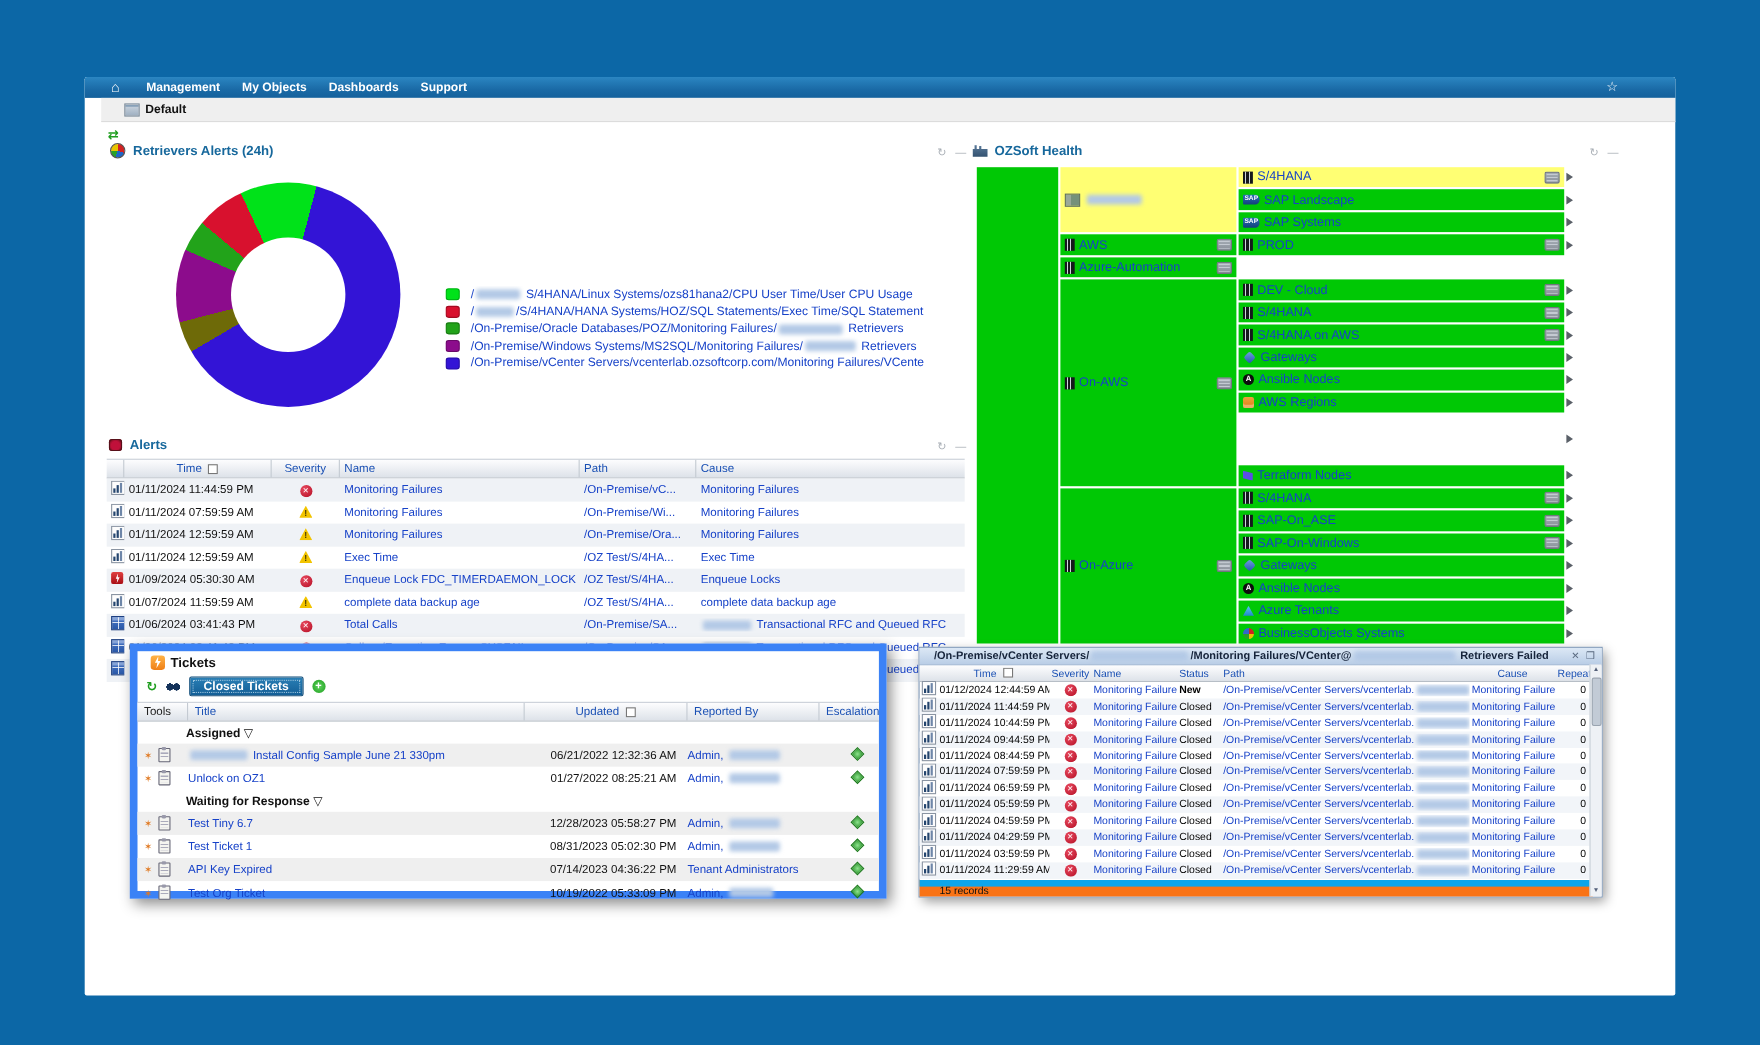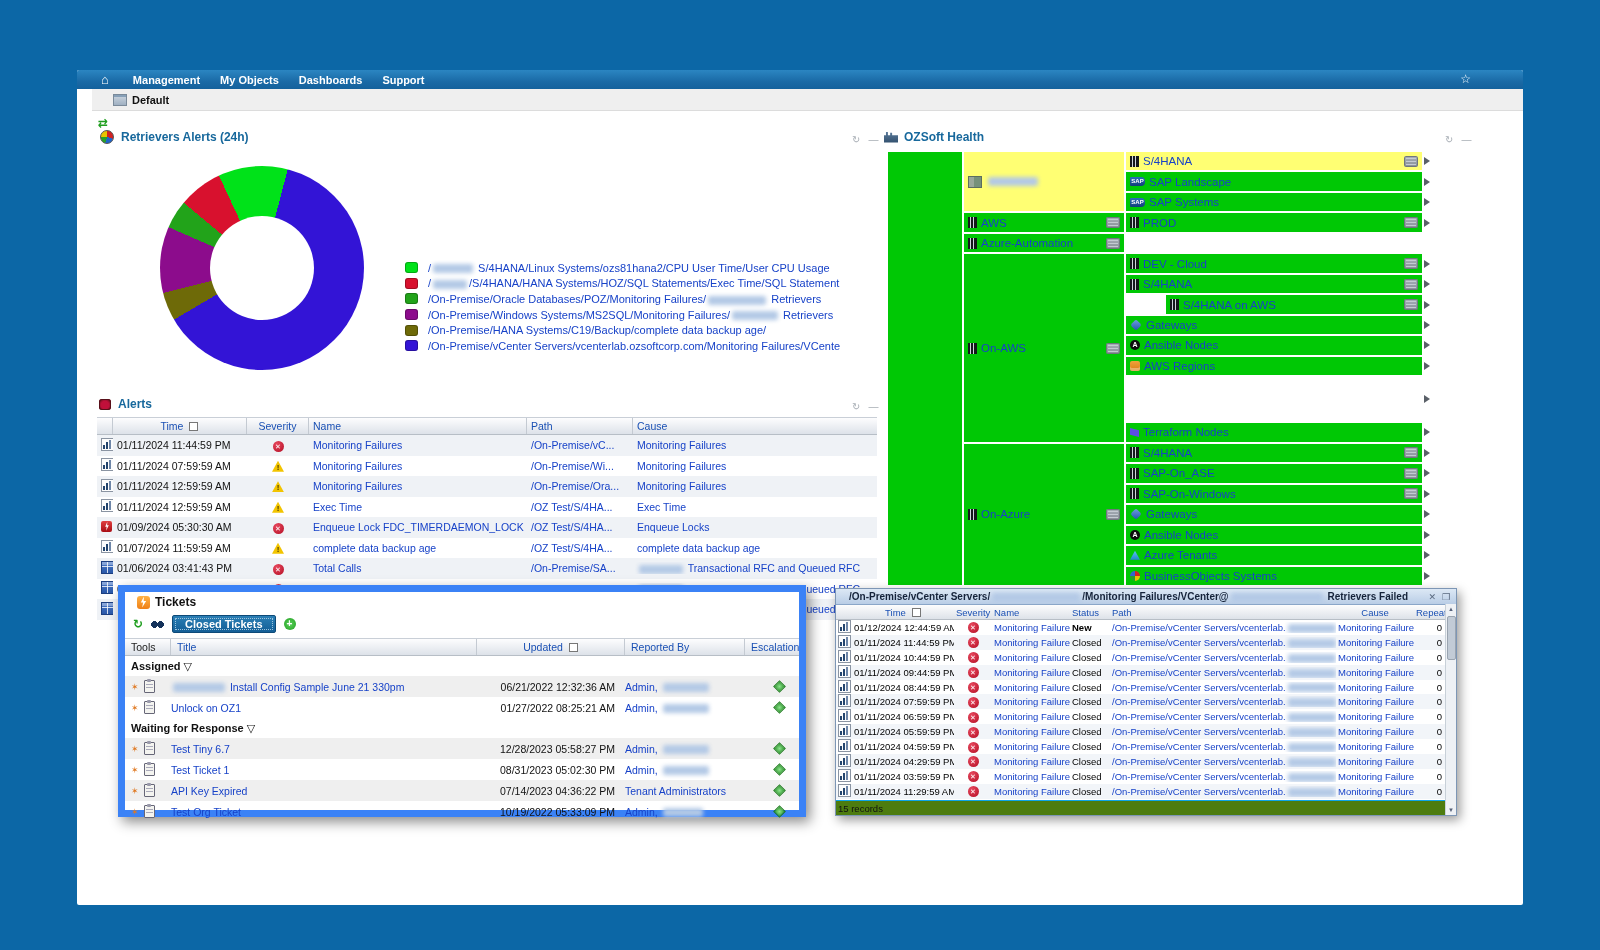--- a/index.html
+++ b/index.html
@@ -130,21 +130,21 @@
   #tk-title{display:flex;align-items:center;gap:5px;padding:3px 0 0 12px;}
   #tk-title .t{font-size:12px;font-weight:bold;color:#111;}
   #tk-toolbar{display:flex;align-items:center;gap:8px;padding:6px 0 5px 8px;}
   #tk-btn{background:linear-gradient(#2a7fb5,#135e96);color:#fff;font-size:11px;font-weight:bold;border:1px solid #0d4a78;
     border-radius:2px;padding:2px 12px;outline:1px dotted #9cc4de;outline-offset:-4px;cursor:pointer;}
   .tk-hdr{display:grid;grid-template-columns:46px 306px 148px 120px 68px;height:16px;align-items:center;
     background:linear-gradient(#fdfdfe,#dde2e9);border-top:1px solid #c9cfd7;border-bottom:1px solid #b7bec6;
     font-size:10.5px;color:#1a50b4;}
   .tk-hdr>div{border-right:1px solid #c4cad2;height:100%;display:flex;align-items:center;padding:0 6px;box-sizing:border-box;}
   .tk-hdr>div:last-child{border-right:none;}
-  .tk-group{font-size:11px;font-weight:bold;color:#111;padding:4px 0 2px 6px;height:14px;}
+  .tk-group{font-size:11px;font-weight:bold;color:#111;padding:4px 0 2px 6px;height:14px;margin-left:38px;}
   .tk-row{display:grid;grid-template-columns:46px 306px 148px 120px 68px;height:21px;align-items:center;font-size:10.5px;}
   .tk-row.alt{background:#efefef;}
   .tk-row .tools{display:flex;gap:5px;padding-left:6px;align-items:center;}
   .tk-row .upd{text-align:right;padding-right:10px;color:#111;}
   .tk-row .ctr{text-align:center;}
 
   
   #popup{position:absolute;left:758px;top:518px;width:622px;height:228px;background:#fff;border:1px solid #7d96b5;
     box-shadow:3px 4px 10px rgba(0,0,0,.4);z-index:30;box-sizing:border-box;}
   #pp-titlebar{height:15px;background:linear-gradient(#dce8f5,#b9cde6);border-bottom:1px solid #8aa6c8;
@@ -152,22 +152,22 @@
   #pp-titlebar .sp{flex:1;}
   #pp-titlebar .wbtn{color:#5a6a80;font-size:9px;margin-left:6px;cursor:pointer;font-weight:normal;}
   .pp-hdr{display:grid;grid-template-columns:16px 102px 38px 78px 40px 226px 78px 34px;height:14px;align-items:center;
     background:linear-gradient(#fdfdfe,#dde2e9);border-bottom:1px solid #b7bec6;font-size:9.5px;color:#1a50b4;width:612px;}
   .pp-hdr>div{padding:0 2px;white-space:nowrap;overflow:hidden;}
   .pp-row{display:grid;grid-template-columns:16px 102px 38px 78px 40px 226px 78px 34px;height:14.9px;align-items:center;
     font-size:9.5px;width:612px;white-space:nowrap;}
   .pp-row:nth-child(odd){background:#f2f5f9;}
   .pp-row .cell{padding:0 2px;overflow:hidden;}
   .pp-row .rpt{text-align:right;padding-right:6px;}
-  #pp-footer{position:absolute;left:0;bottom:0;width:612px;height:15px;border-top:1px solid #0ea5e9;background:#4d7c0f;
-    font-size:9.5px;color:#111;display:flex;align-items:center;padding-left:2px;box-sizing:border-box;}
+  #pp-footer{position:absolute;left:0;bottom:0;width:612px;height:15px;border-top:6px solid #0ea5e9;background:#f97316;
+    font-size:9.5px;color:#111;display:flex;align-items:center;padding-left:18px;box-sizing:border-box;}
   #pp-scroll{position:absolute;right:0;top:15px;bottom:0;width:10px;background:#eef1f5;border-left:1px solid #c8d0d8;}
   #pp-scroll .arr{position:absolute;left:0;width:10px;height:10px;font-size:6px;color:#55617a;text-align:center;line-height:10px;}
   #pp-scroll .thumb{position:absolute;left:1px;top:12px;width:7px;height:42px;background:#c2cbd6;border:1px solid #9aa4b0;border-radius:2px;}
 </style>
 </head>
 <body>
 
 <div id="frame">
   <div id="app">
 
@@ -210,24 +210,20 @@
           <span class="lg-sw" style="background: rgb(216, 17, 46);"></span>
           <span class="lg-txt link">/<span class="redact" style="width: 34px;"></span>/S/4HANA/HANA Systems/HOZ/SQL Statements/Exec Time/SQL Statement</span>
         </div>
         <div class="lg-row">
           <span class="lg-sw" style="background: rgb(34, 163, 26);"></span>
           <span class="lg-txt link">/On-Premise/Oracle Databases/POZ/Monitoring Failures/<span class="redact" style="width: 58px;"></span> Retrievers</span>
         </div>
         <div class="lg-row">
           <span class="lg-sw" style="background: rgb(140, 12, 140);"></span>
           <span class="lg-txt link">/On-Premise/Windows Systems/MS2SQL/Monitoring Failures/<span class="redact" style="width: 46px;"></span> Retrievers</span>
-        </div>
-        <div class="lg-row">
-          <span class="lg-sw" style="background: rgb(110, 106, 8);"></span>
-          <span class="lg-txt link">/On-Premise/HANA Systems/C19/Backup/complete data backup age/</span>
         </div>
         <div class="lg-row">
           <span class="lg-sw" style="background: rgb(51, 20, 214);"></span>
           <span class="lg-txt link">/On-Premise/vCenter Servers/vcenterlab.ozsoftcorp.com/Monitoring Failures/VCente</span>
         </div>
       </div>
 
     <div id="al-head">
       <span class="ic ic-alarm"></span>
       <span class="panel-title">Alerts</span>
@@ -392,21 +388,21 @@
           <span class="tri"></span>
         </div>
         <div class="hcell hc-green" style="grid-area: 7 / 3 / span 1;">
           <span class="ic ic-bld"></span>
           <span>S/4HANA</span>
           <span class="ic ic-menu"></span>
         </div>
         <div class="harrow" style="grid-area: 7 / 4;">
           <span class="tri"></span>
         </div>
-        <div class="hcell hc-green" style="grid-area: 8 / 3 / span 1; margin-left: 40px;">
+        <div class="hcell hc-green" style="grid-area: 8 / 3 / span 1;">
           <span class="ic ic-bld"></span>
           <span>S/4HANA on AWS</span>
           <span class="ic ic-menu"></span>
         </div>
         <div class="harrow" style="grid-area: 8 / 4;">
           <span class="tri"></span>
         </div>
         <div class="hcell hc-green" style="grid-area: 9 / 3 / span 1;">
           <span class="ic ic-gw"></span>
           <span>Gateways</span>

